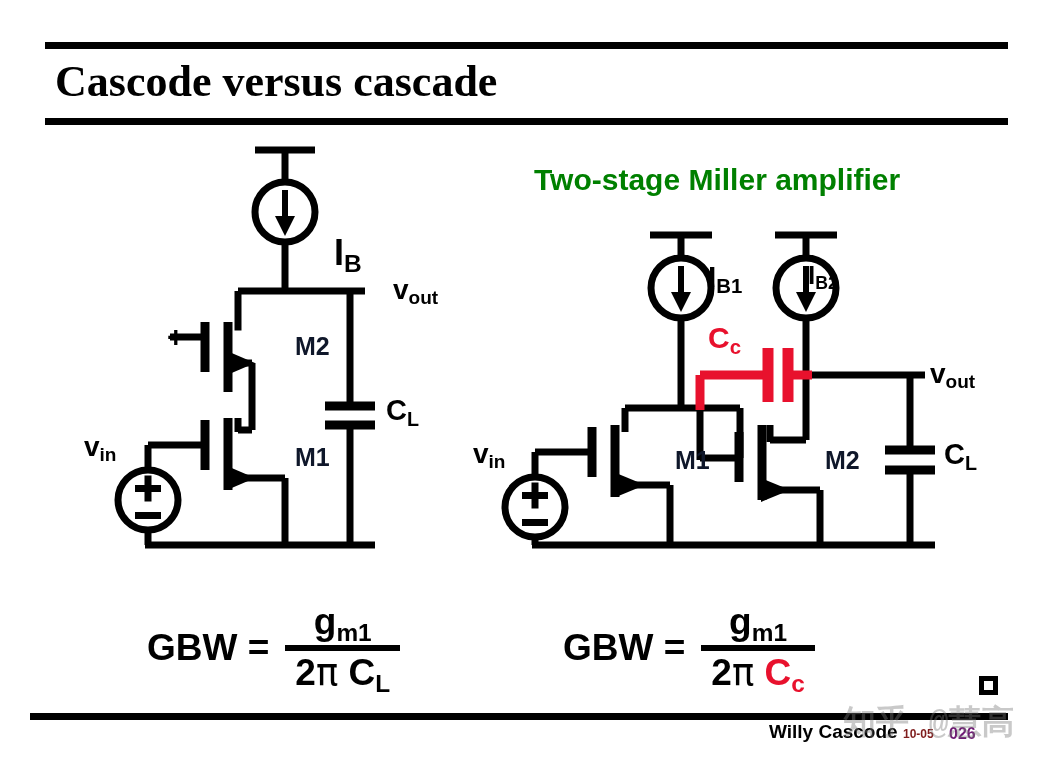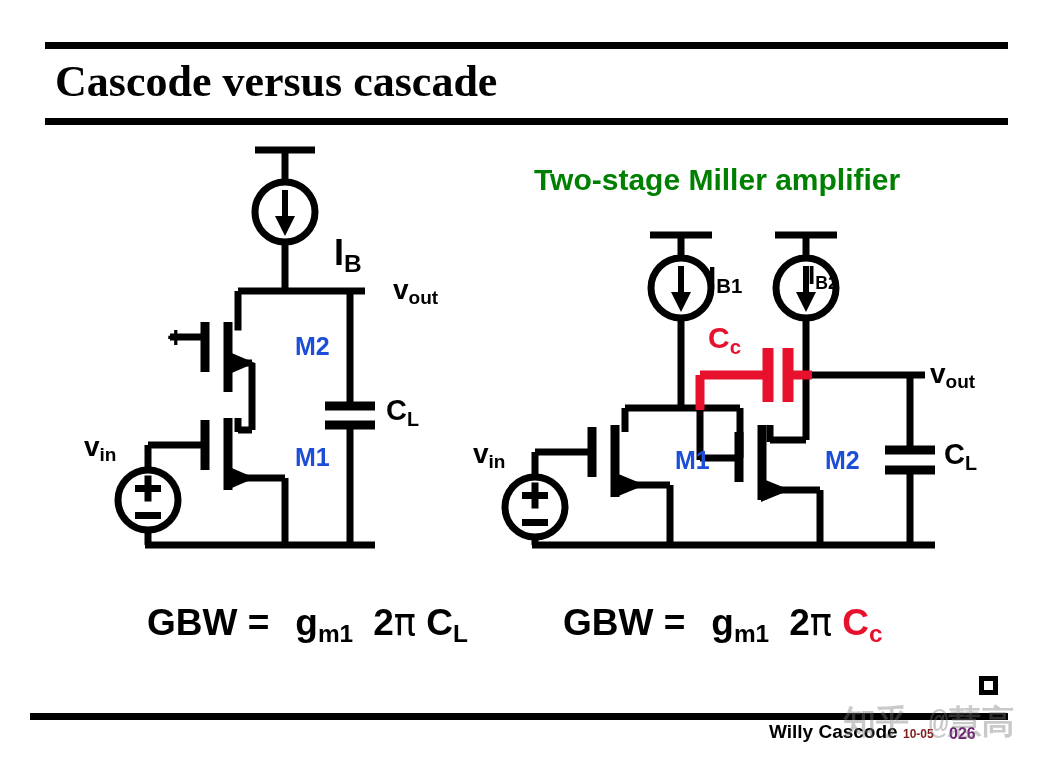--- a/index.html
+++ b/index.html
@@ -65,37 +65,37 @@
     color: #000000;
     white-space: nowrap;
     line-height: 1;
   }
   .lbl .sub {
     font-size: 0.68em;
     vertical-align: baseline;
     position: relative;
     top: 0.28em;
   }
-  .dev-lbl { color: #1d4ed8; font-size: 25px; }
+  .dev-lbl { color: #0f172a; font-size: 25px; }
   .red-lbl { color: #e8112d; }
 
   
   .formula {
     position: absolute;
     display: flex;
     align-items: center;
     font-weight: bold;
     font-size: 37px;
     color: #000000;
     white-space: nowrap;
   }
   .formula .lhs { margin-right: 12px; }
   .frac {
     display: inline-flex;
-    flex-direction: row;
+    flex-direction: column;
     align-items: center;
     margin-left: 4px;
   }
   .frac .num,
   .frac .den {
     padding: 1px 10px;
     font-size: 37px;
     line-height: 1.05;
   }
   .frac .bar {

